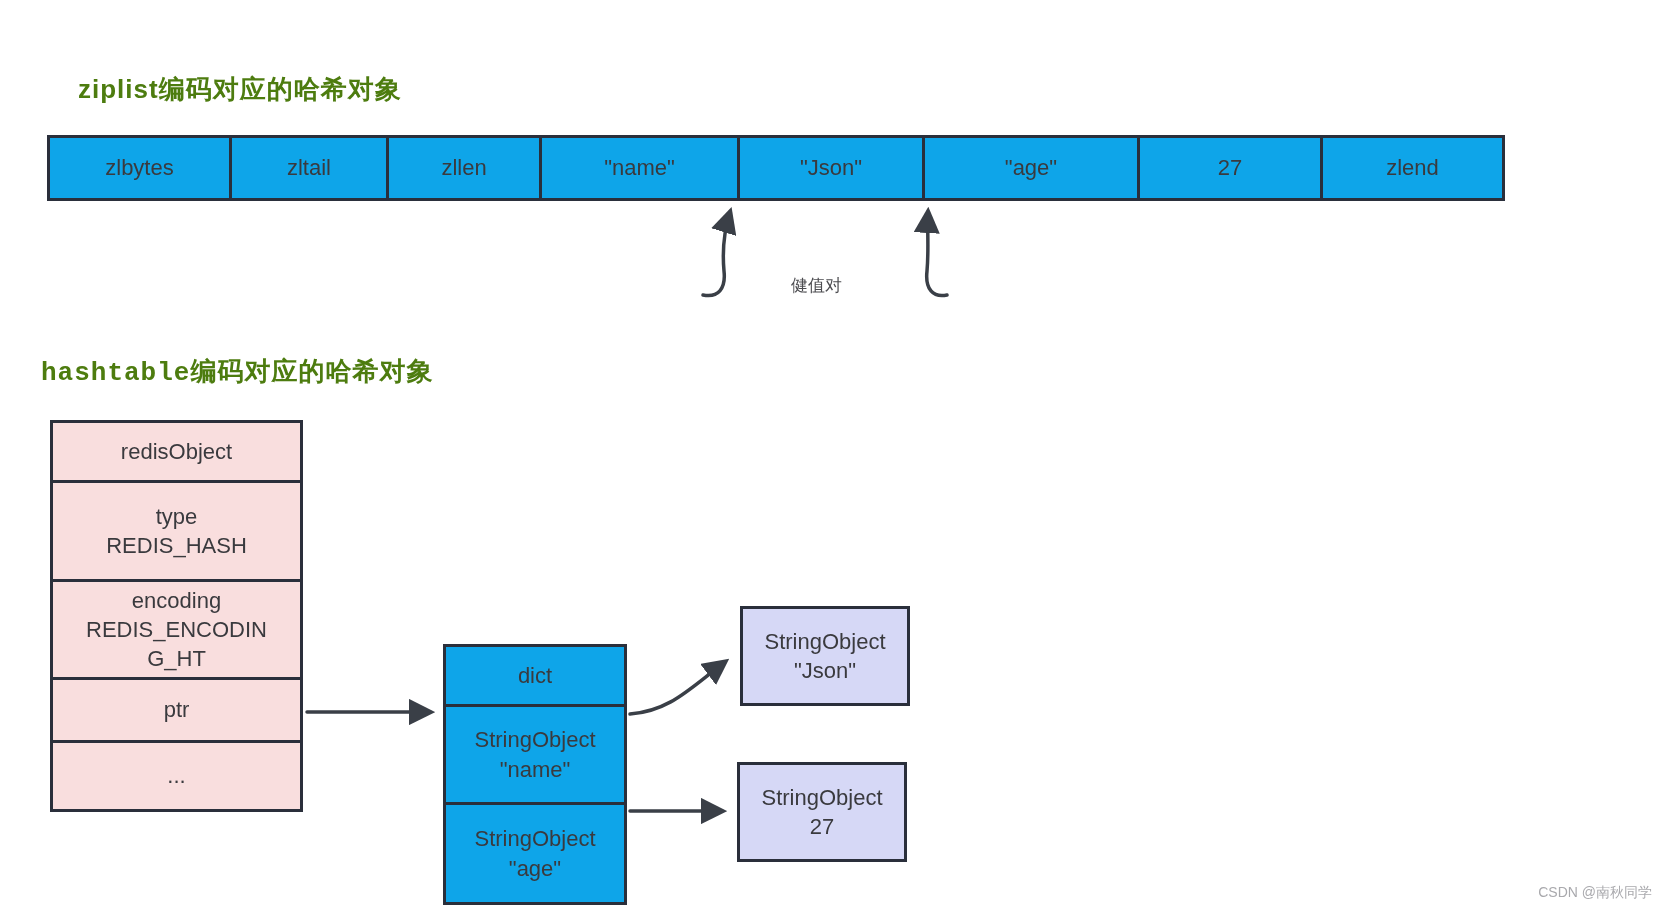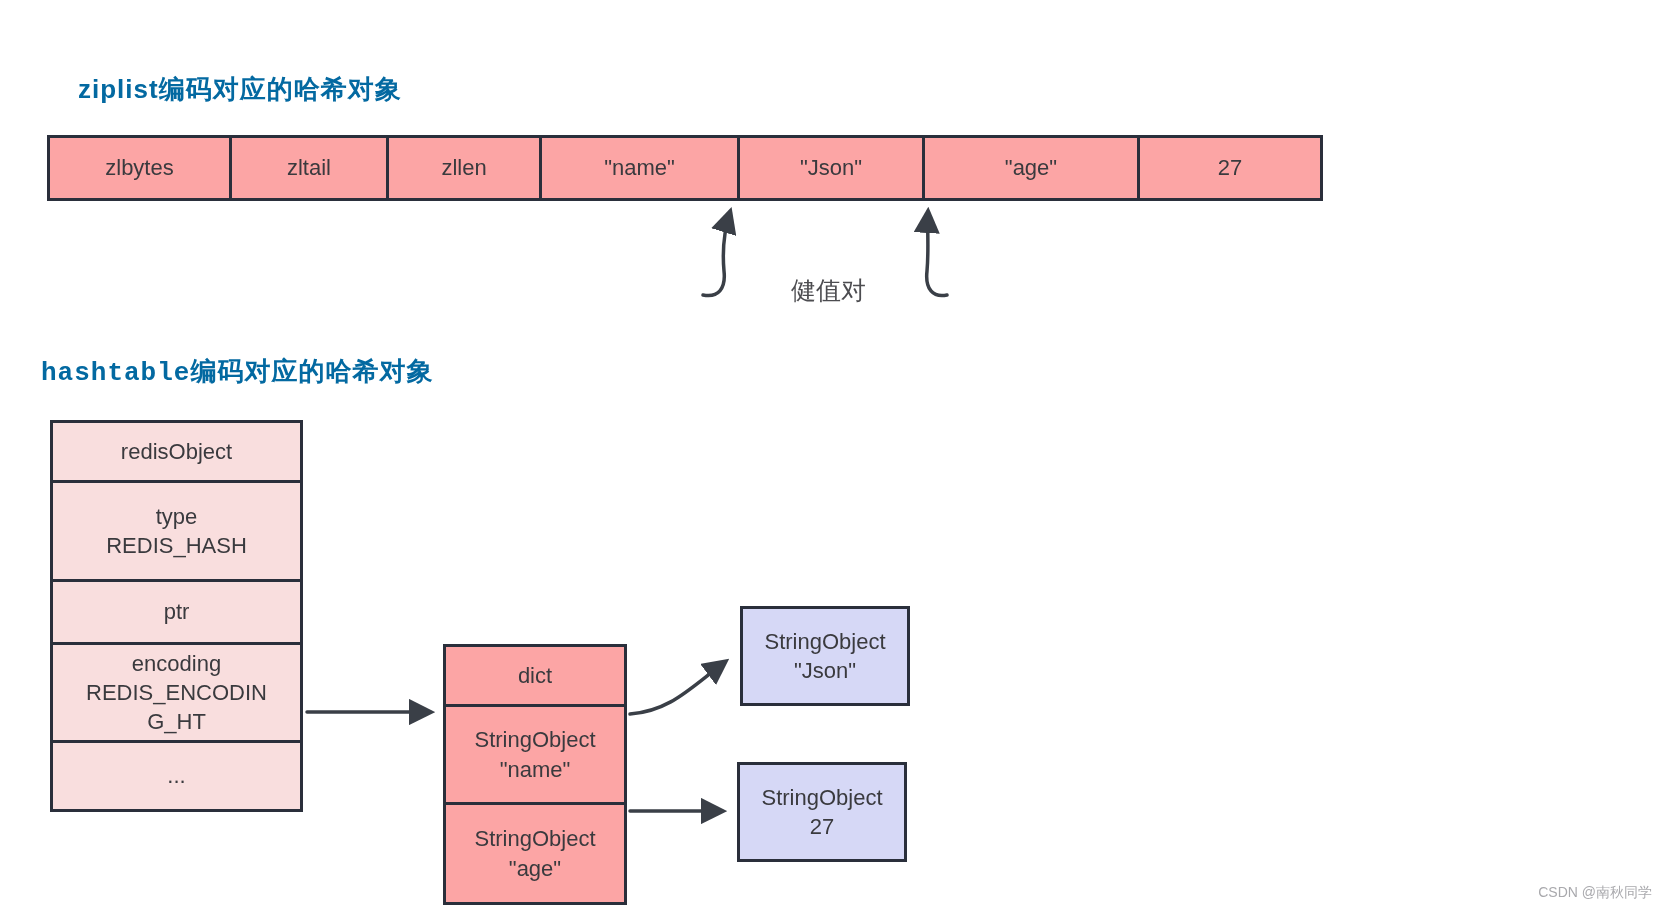--- a/index.html
+++ b/index.html
@@ -1,44 +1,44 @@
 <!DOCTYPE html>
 <html><head>
 <meta charset="utf-8">
 <style>
   html,body { margin:0; padding:0; background:#ffffff; }
   .canvas {
     position:relative; width:1662px; height:910px; background:#ffffff;
     font-family:"Liberation Sans","DejaVu Sans",sans-serif; overflow:hidden;
   }
   .title {
-    position:absolute; font-size:26px; font-weight:600; color:#0369a1;
+    position:absolute; font-size:26px; font-weight:600; color:#4d7c0f;
     letter-spacing:1px; white-space:nowrap;
   }
   
   .zl-row { position:absolute; left:47px; top:135px; width:1528px; height:66px; display:flex; }
   .cell {
-    box-sizing:border-box; background:#fca5a5; border:3.5px solid #2a2f3b;
+    box-sizing:border-box; background:#0ea5e9; border:3.5px solid #2a2f3b;
     display:flex; align-items:center; justify-content:center;
     font-size:22px; color:#3a3a3e; text-align:center; white-space:pre-line; line-height:1.32;
   }
   .zl-row .cell { flex:0 0 auto; }
   .zl-row .cell:not(:first-child) { border-left:0; }
   
   .vstack { position:absolute; display:flex; flex-direction:column; }
   .vstack .cell { width:100%; flex:0 0 auto; }
   .vstack .cell:not(:first-child) { border-top:0; }
   .pink  { background:#f9dede; }
   .vbox {
     position:absolute; box-sizing:border-box; background:#d6d8f6;
     border:3.5px solid #2a2f3b; display:flex; align-items:center; justify-content:center;
     font-size:22px; color:#3a3a3e; text-align:center; white-space:pre-line; line-height:1.32;
   }
   .annotation {
-    position:absolute; left:791px; top:274px; font-size:25px; font-weight:500;
+    position:absolute; left:791px; top:274px; font-size:17px; font-weight:500;
     color:#4c4c50; white-space:nowrap;
   }
   .watermark {
     position:absolute; right:10px; bottom:8px; font-size:14px; color:#a9a9ad; white-space:nowrap;
   }
   svg.overlay { position:absolute; left:0; top:0; pointer-events:none; }
   svg.overlay path.arrow { fill:none; stroke:#3a3f47; stroke-width:3.5; stroke-linecap:round; }
 </style>
 </head>
 <body>
@@ -48,34 +48,35 @@
   <div class="title" style="left:78px; top:72px;">ziplist编码对应的哈希对象</div>
 
   <div class="zl-row">
     <div class="cell" style="width:185px">zlbytes</div>
     <div class="cell" style="width:157px">zltail</div>
     <div class="cell" style="width:153px">zllen</div>
     <div class="cell" style="width:198px">"name"</div>
     <div class="cell" style="width:185px">"Json"</div>
     <div class="cell" style="width:215px">"age"</div>
     <div class="cell" style="width:183px">27</div>
+    <div class="cell" style="width:182px">zlend</div>
   </div>
 
   <div class="annotation">健值对</div>
 
   <div class="title" style="left:41px; top:354px;font-family:Liberation Mono, monospace;">hashtable编码对应的哈希对象</div>
 
   <div class="vstack" style="left:50px; top:420px; width:253px;">
     <div class="cell pink" style="height:63px">redisObject</div>
     <div class="cell pink" style="height:99px">type
 REDIS_HASH</div>
-    <div class="cell pink" style="height:63px">ptr</div>
     <div class="cell pink" style="height:98px">encoding
 REDIS_ENCODIN
 G_HT</div>
+    <div class="cell pink" style="height:63px">ptr</div>
     <div class="cell pink" style="height:69px">...</div>
   </div>
 
   <div class="vstack" style="left:443px; top:600px; width:184px;margin-top:44px;">
     <div class="cell" style="height:63px">dict</div>
     <div class="cell" style="height:98px">StringObject
 "name"</div>
     <div class="cell" style="height:100px">StringObject
 "age"</div>
   </div>

